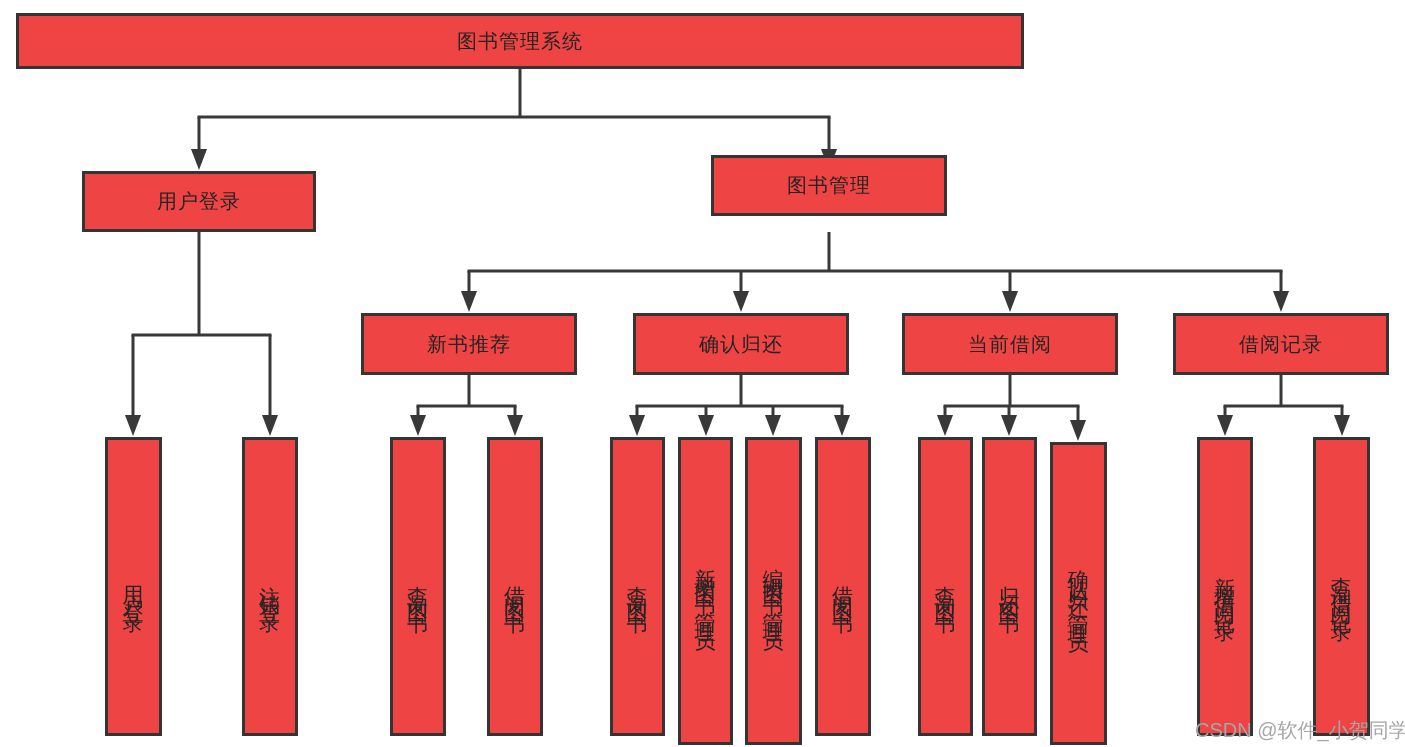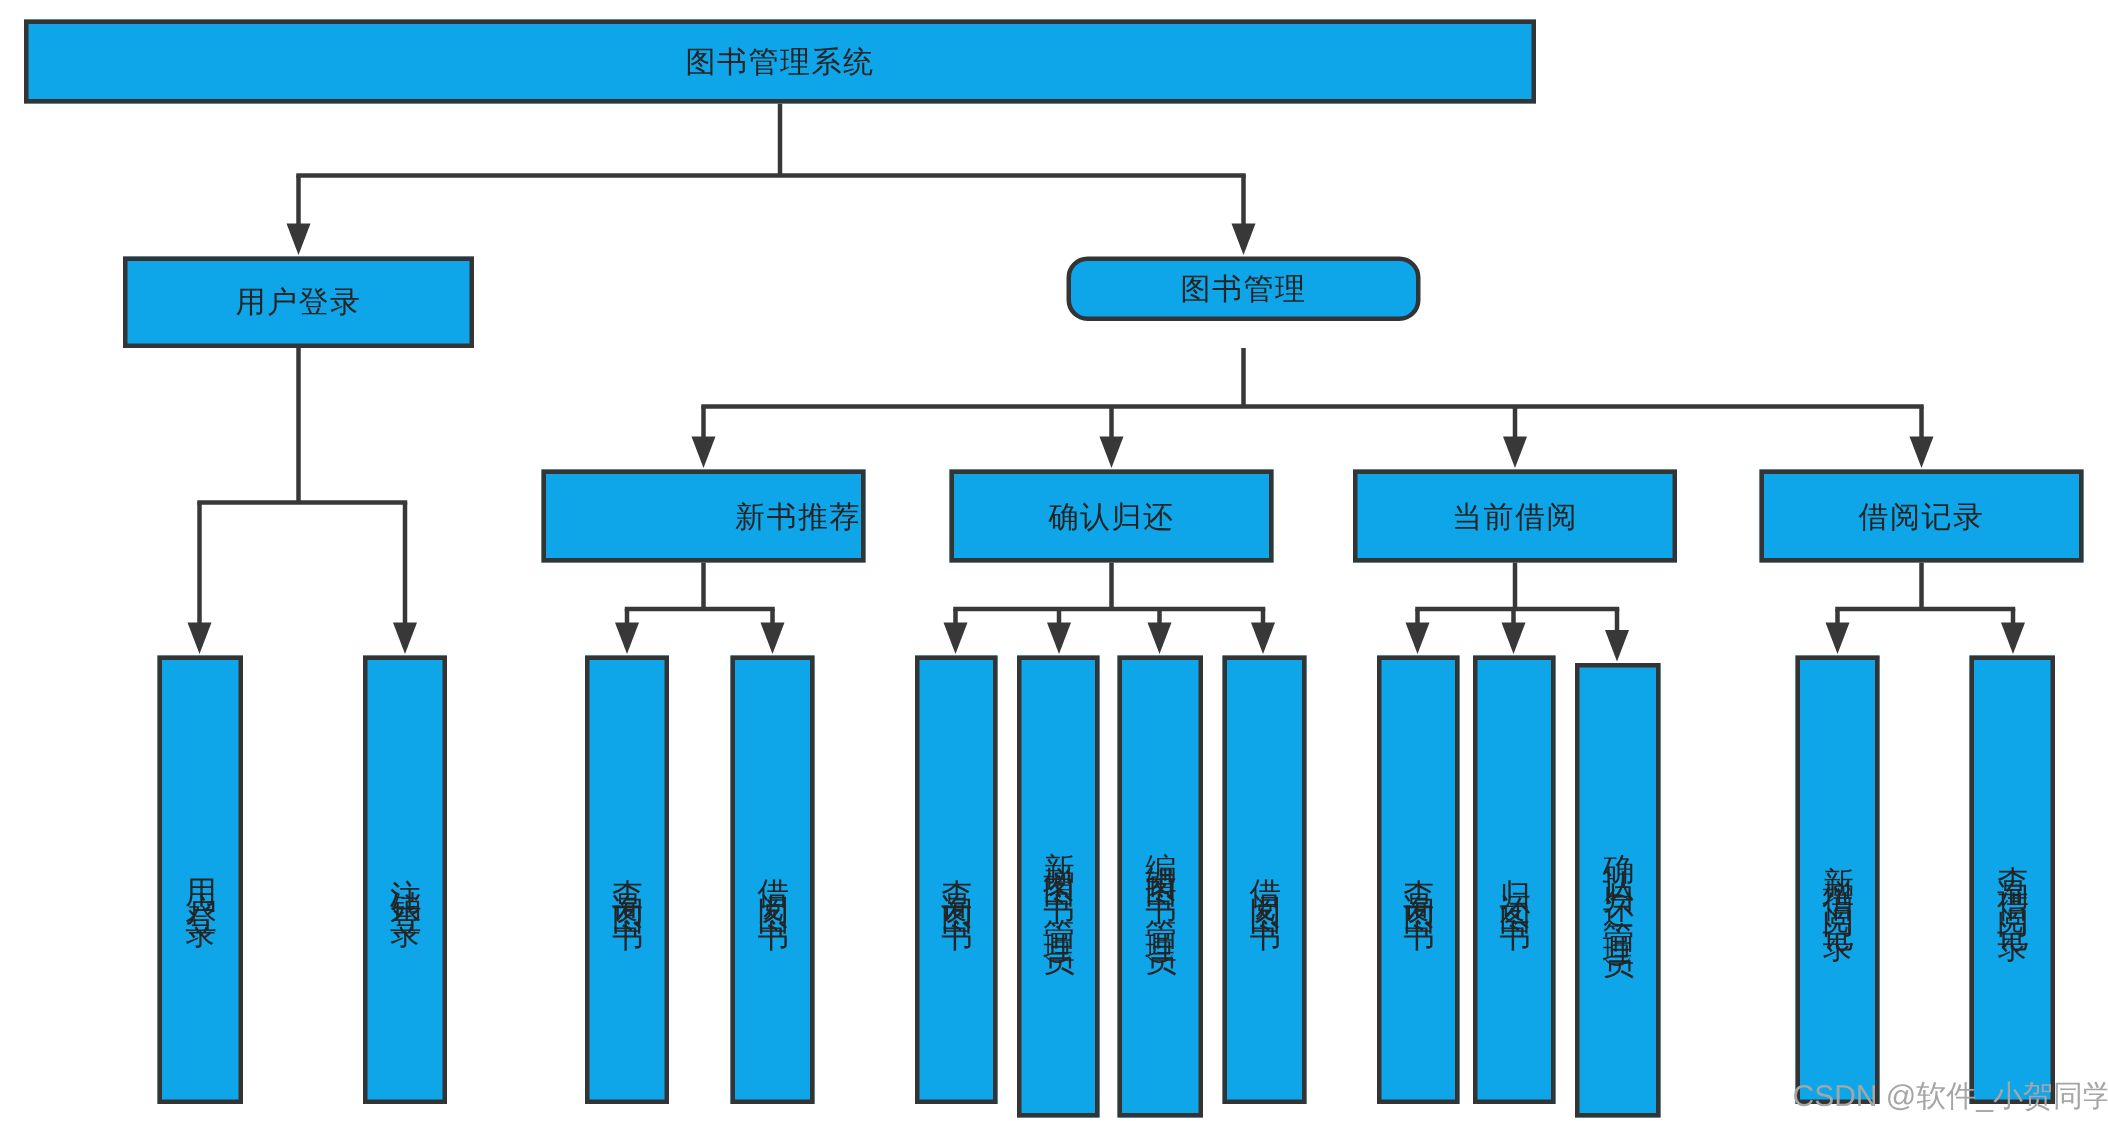--- a/index.html
+++ b/index.html
@@ -20,21 +20,21 @@
     left: 0; top: 0;
     width: 1405px;
     height: 747px;
   }
   .wires line { stroke: #383838; stroke-width: 3; }
   .wires polygon { fill: #383838; stroke: none; }
   .node {
     position: absolute;
     box-sizing: border-box;
     border: 3px solid #343434;
-    background: #0ea5e9;
+    background: #ef4444;
     display: flex;
     align-items: center;
     justify-content: center;
     color: #242424;
   }
   .hlabel {
     font-size: 20px;
     letter-spacing: 1px;
     white-space: nowrap;
   }
@@ -138,25 +138,25 @@
     </g>
   </svg>
 
   <div class="node" style="left:16px; top:13px; width:1008px; height:56px;">
     <span class="hlabel">图书管理系统</span>
   </div>
 
   <div class="node" style="left:82px; top:171px; width:234px; height:61px;">
     <span class="hlabel">用户登录</span>
   </div>
-  <div class="node" style="left:711px; top:171px; width:236px; height:43px;border-radius:14px;">
+  <div class="node" style="left:711px; top:155px; width:236px; height:61px;">
     <span class="hlabel">图书管理</span>
   </div>
 
-  <div class="node" style="left:361px; top:313px; width:216px; height:62px;justify-content:flex-end;">
+  <div class="node" style="left:361px; top:313px; width:216px; height:62px;">
     <span class="hlabel">新书推荐</span>
   </div>
   <div class="node" style="left:633px; top:313px; width:216px; height:62px;">
     <span class="hlabel">确认归还</span>
   </div>
   <div class="node" style="left:902px; top:313px; width:216px; height:62px;text-align:center;">
     <span class="hlabel">当前借阅</span>
   </div>
   <div class="node" style="left:1173px; top:313px; width:216px; height:62px;">
     <span class="hlabel">借阅记录</span>

